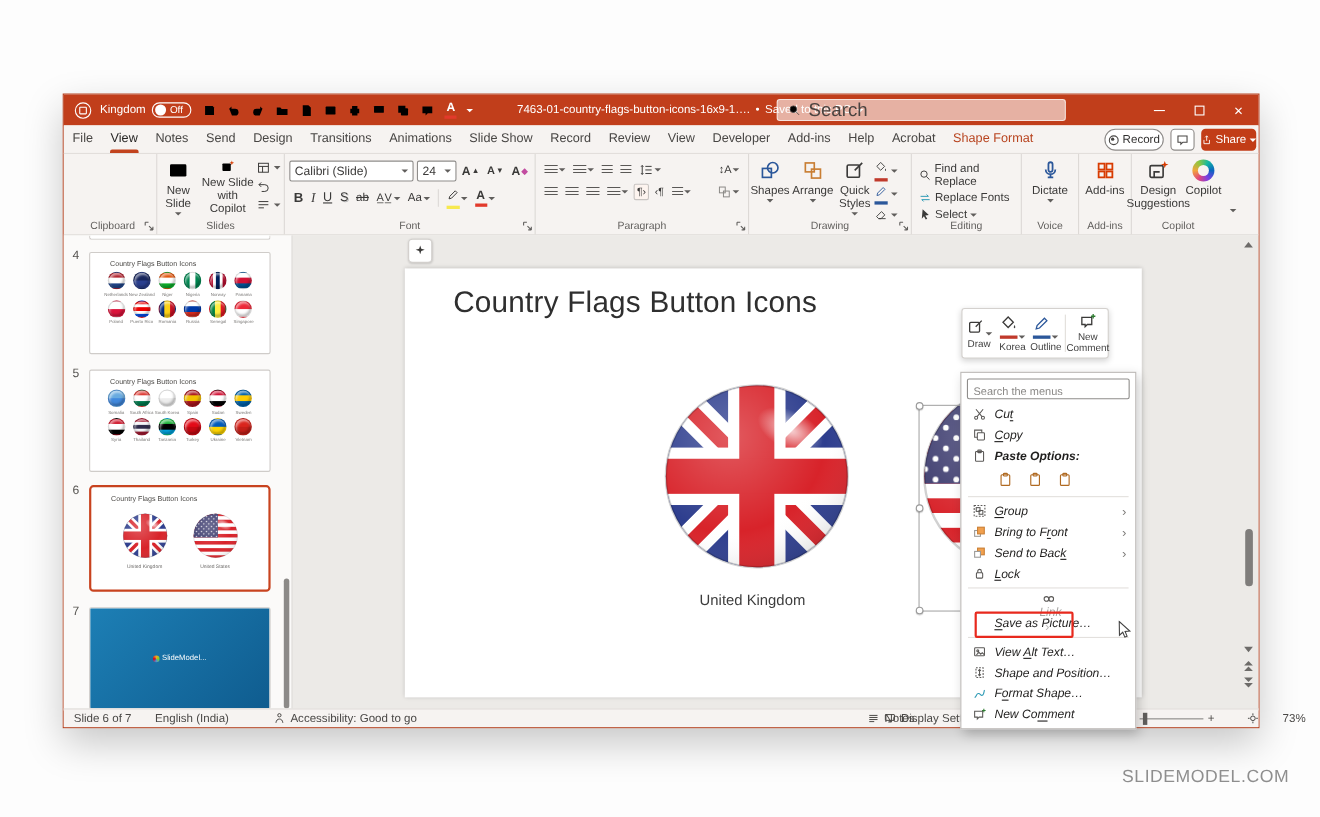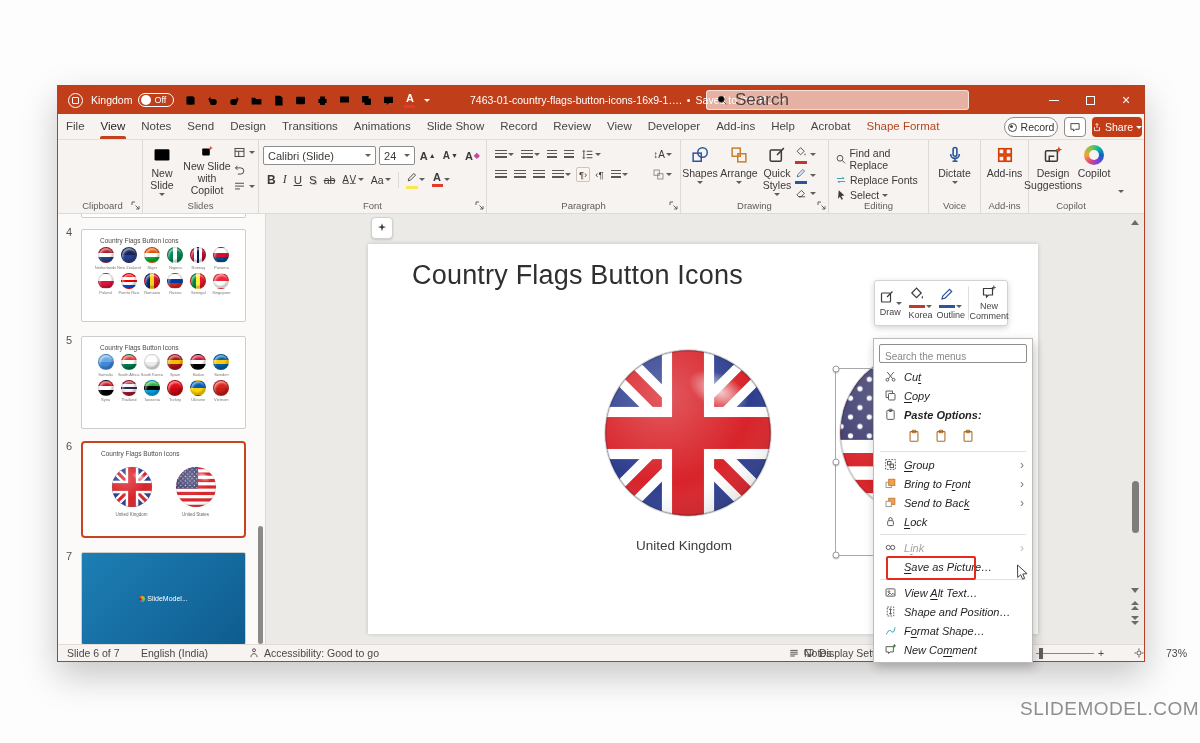--- a/index.html
+++ b/index.html
@@ -123,39 +123,39 @@
   .cmenu { position:absolute; left:815px; top:252px; width:160px; height:325px; background:#fff; border:1px solid #bdbab7; box-shadow:2px 4px 10px rgba(0,0,0,.22); z-index:8; padding:4px 0 2px; font-size:11px; color:#201f1e; }
   .msearch { margin:1px 5px 4px; height:19px; border:1px solid #8f8d8b; border-radius:2px; display:flex; align-items:flex-end; padding:0 5px; }
   .msearch input { border:0; outline:none; width:100%; font-size:10px; color:#605e5c; font-family:inherit; background:transparent; }
   .msearch input::placeholder { color:#8a8886; opacity:1; }
   .mitem { position:relative; height:19px; display:flex; align-items:center; padding:0 6px 0 6px; }
   .mic { width:20px; display:flex; justify-content:center; color:#5b5957; }
   .mic .i { width:13px; height:13px; }
   .mlb { flex:1; padding-left:4px; white-space:nowrap;font-style:italic; }
   .mlb u { text-underline-offset:1.5px; }
   .mitem.bold .mlb { font-weight:700; }
-  .mitem.dis { color:#a6a4a2; }
+  .mitem.dis { color:#a6a4a2;flex-direction:column; }
   .mitem .sub { color:#7d7b79; font-size:12px; padding-right:2px; }
   .mitem.dis .sub { color:#bdbbb9; }
   .mitem.hl::after { content:""; position:absolute; left:12px; top:-1px; width:86px; height:20px; border:2px solid #e8291d; border-radius:2px; }
   .msep { height:1px; background:#e3e0dd; margin:3px 6px; }
   .prow { display:flex; gap:7px; padding:2px 0 3px 30px; }
   .pbtn { width:20px; height:19px; border:1px solid transparent; display:flex; align-items:center; justify-content:center; color:#b06a22; }
   .pbtn .i { width:14px; height:14px; }
 
   
   .sbar { position:absolute; left:0; bottom:0; width:100%; height:17px; background:#f6f3f1; border-top:1px solid #e0dcd9; font-size:10.5px; color:#4a4846; }
   .sbar .itm { position:absolute; top:0; height:16px; display:flex; align-items:center; gap:4px; white-space:nowrap; }
   .sbar .i { width:12px; height:12px; }
   .zoomline { position:absolute; left:978px; top:8px; width:58px; height:1px; background:#8a8886; }
   .zoomthumb { position:absolute; left:981px; top:3px; width:4px; height:11px; background:#605e5c; }
 
   .cursor { position:absolute; left:958px; top:478px; z-index:9; }
 
-  .watermark { position:absolute; left:1020px; top:698px; font-size:19px; color:#8e8e8e; letter-spacing:.5px; }
+  .watermark { position:absolute; left:1020px; top:698px; font-size:16px; color:#8e8e8e; letter-spacing:.5px; }
 </style>
 </head>
 <body>
 
 <svg width="0" height="0" style="position:absolute">
   <defs>
     <clipPath id="fcp">
         <circle cx="60" cy="60" r="57"></circle>
       </clipPath>
     <radialGradient id="glare">

